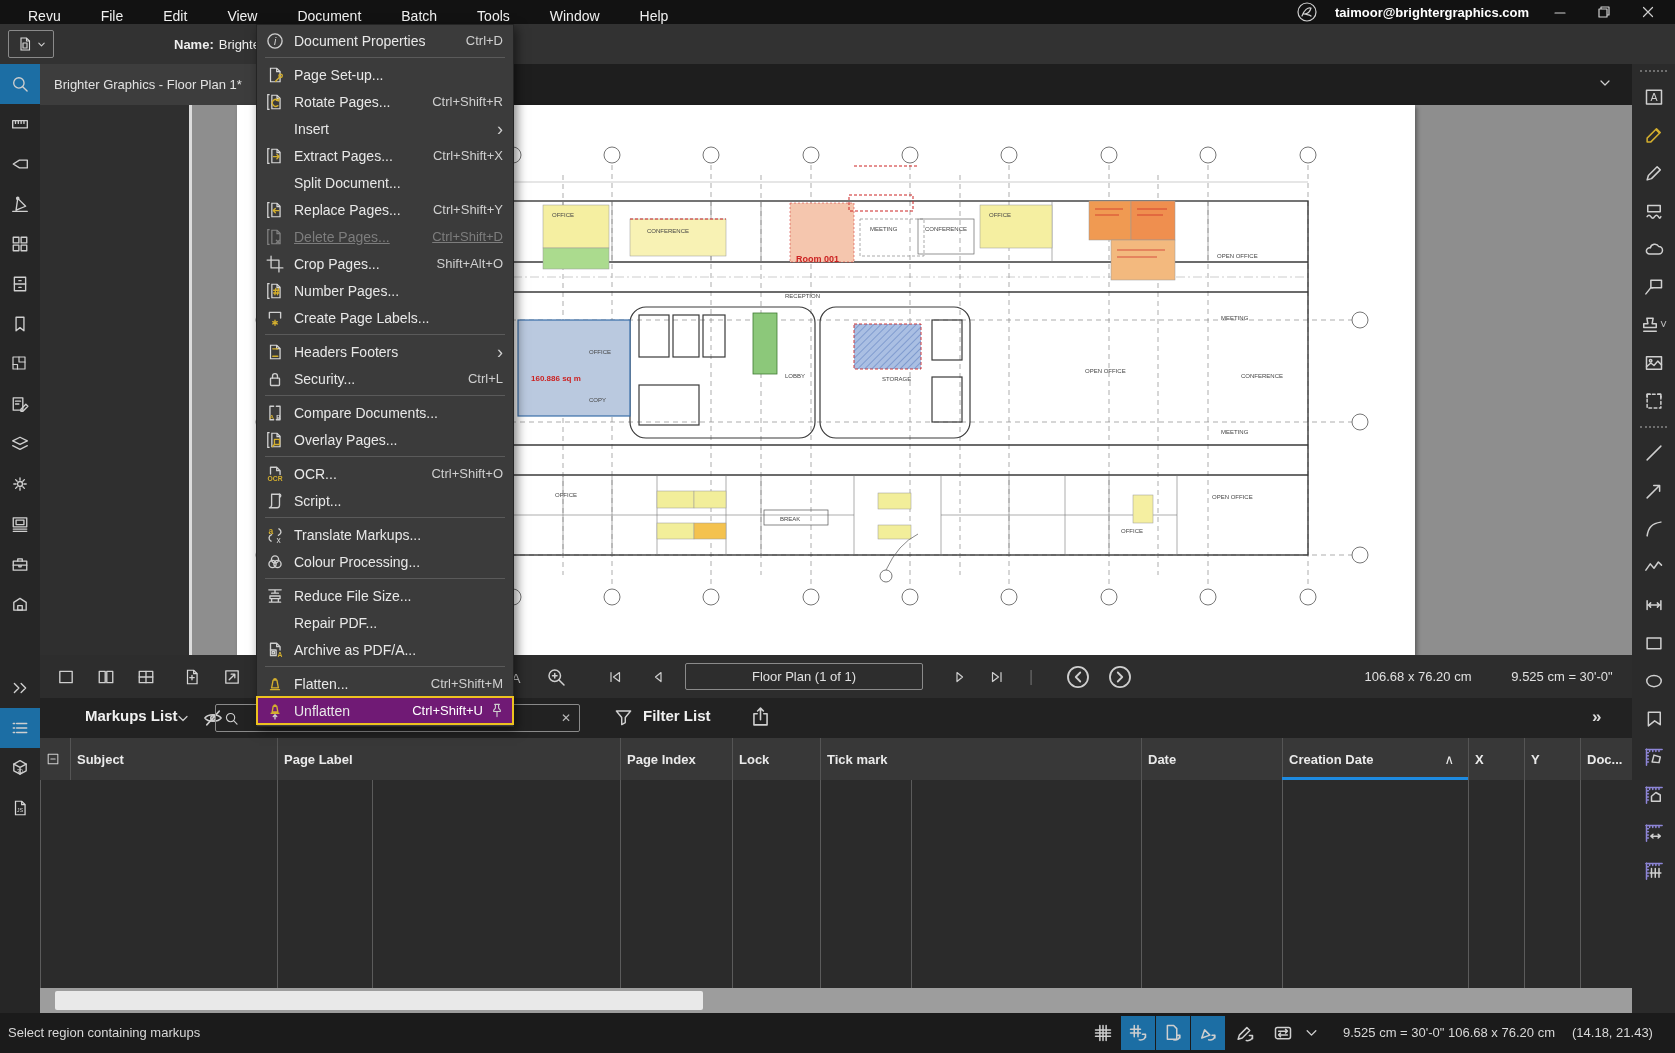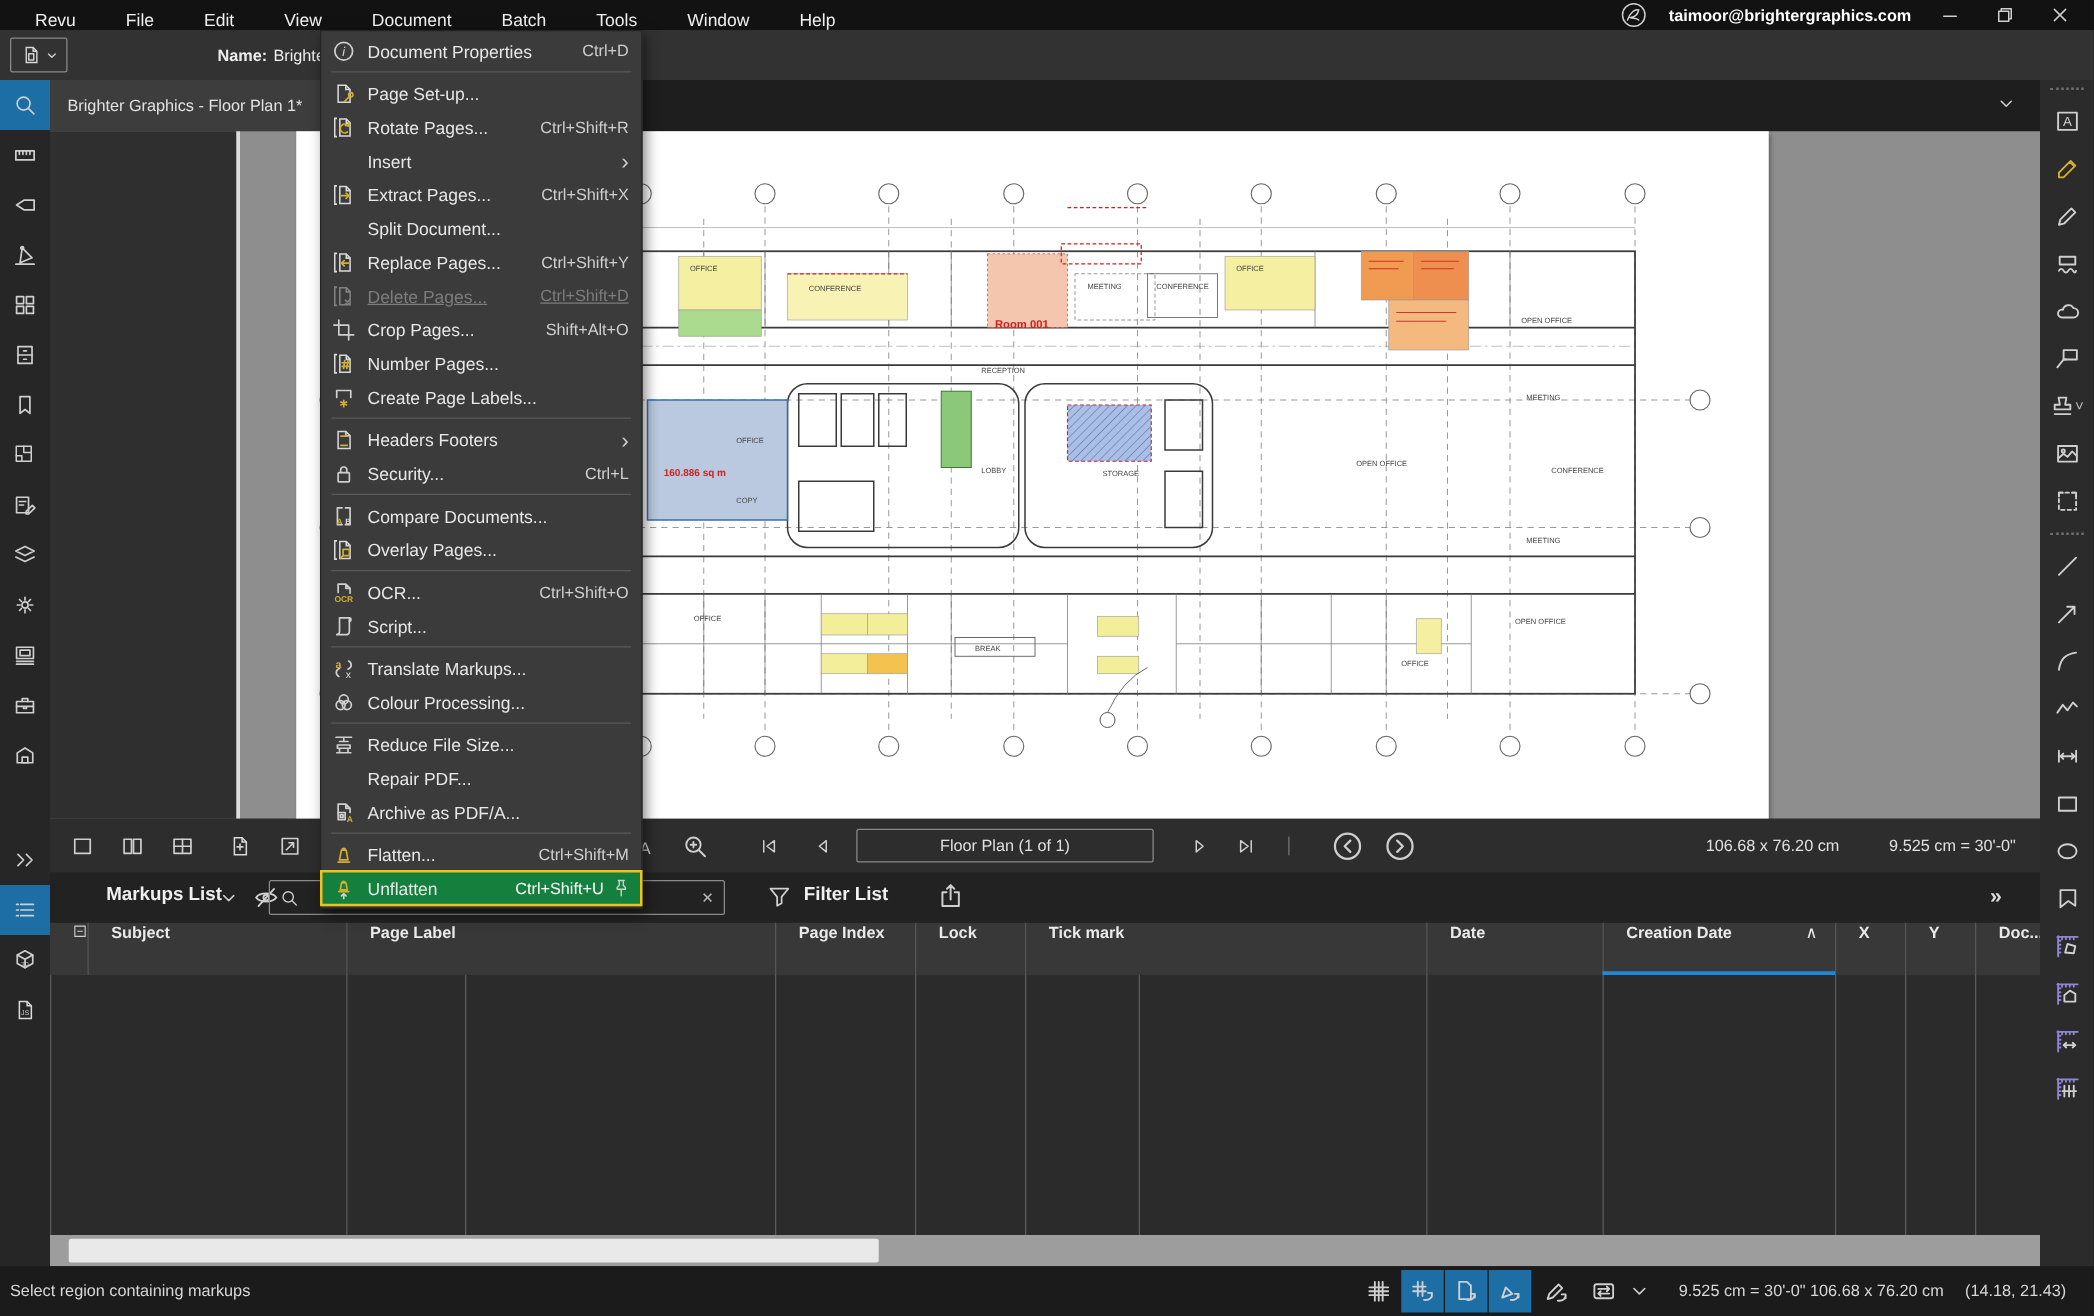--- a/index.html
+++ b/index.html
@@ -50,41 +50,41 @@
   
   #docmenu { left:256px; top:24px; width:258px; background:#3b3b3b; border:1px solid #242424;
              box-shadow:3px 4px 10px rgba(0,0,0,.5); z-index:60; padding:2px 0; }
   .menu-item { display:flex; align-items:center; height:27px; padding:0 10px 0 6px; color:#e8e8e8; font-size:14px; }
   .mi-ico { width:24px; height:18px; margin-right:7px; flex:none; display:flex; align-items:center; justify-content:center; }
   .mi-label { flex:1; white-space:nowrap; }
   .mi-short { color:#cfcfcf; font-size:13px; margin-left:10px; }
   .mi-sub::after { content:"›"; color:#cfcfcf; font-size:18px; margin-left:8px; line-height:1; }
   .menu-item.disabled .mi-label, .menu-item.disabled .mi-short { color:#7d7d7d;text-decoration:underline; }
   .menu-divider { height:1px; background:#5a5a5a; margin:3px 8px; }
-  .menu-item.hl { background:#15803d; outline:2px solid #edc21f; outline-offset:-1px; }
+  .menu-item.hl { background:#701a75; outline:2px solid #edc21f; outline-offset:-1px; }
 
   
   #navbar { left:40px; top:655px; width:1592px; height:43px; background:#2d2d2d; color:#cfcfcf; z-index:20; }
   .nv { position:absolute; top:0; height:43px; display:flex; align-items:center; justify-content:center; }
   #pagebox { left:645px; width:238px; top:8px; height:27px; border:1px solid #8a8a8a; border-radius:2px;
              color:#e0e0e0; font-size:13px; display:flex; align-items:center; justify-content:center; }
   .nv-text { font-size:13px; color:#e0e0e0; white-space:nowrap; }
 
   
   #mkhead { left:0; top:698px; width:1632px; height:40px; background:#222222; color:#f0f0f0; z-index:10; }
   #mk-title { position:absolute; left:85px; top:9px; font-size:15px; font-weight:bold; }
   #mk-search { position:absolute; left:215px; top:6px; width:365px; height:28px; border:1px solid #8a8a8a;
                border-radius:2px; display:flex; align-items:center; padding:0 8px; gap:6px; }
   #mk-search input { flex:1; background:transparent; border:none; outline:none; color:#eee; font-size:13px; }
   #mk-filter { position:absolute; left:643px; top:9px; font-size:15px; font-weight:bold;text-align:center; }
 
   
   #thead { left:0; top:738px; width:1632px; height:42px; background:#383838; color:#eaeaea;
            font-size:13px; font-weight:bold; z-index:5; }
-  .th { position:absolute; top:0; height:42px; display:flex; align-items:flex-start; padding-left:18px;
+  .th { position:absolute; top:0; height:42px; display:flex; align-items:center; padding-left:6px;
         border-left:1px solid #555; }
   .th.first { border-left:none; }
   #th-iconcol { position:absolute; left:0; top:0; width:40px; height:42px; background:#1c6ea4;
                 display:flex; align-items:center; justify-content:center; }
   #th-sort { margin-left:auto; margin-right:14px; font-weight:normal; }
   #th-underline { position:absolute; left:1282px; top:39px; width:186px; height:3px; background:#1d8ae0; }
   #tbody { left:0; top:780px; width:1632px; height:208px; background:#2b2b2b; }
   .colline { position:absolute; top:780px; height:208px; width:1px; background:#5b5b5b; }
 
   

